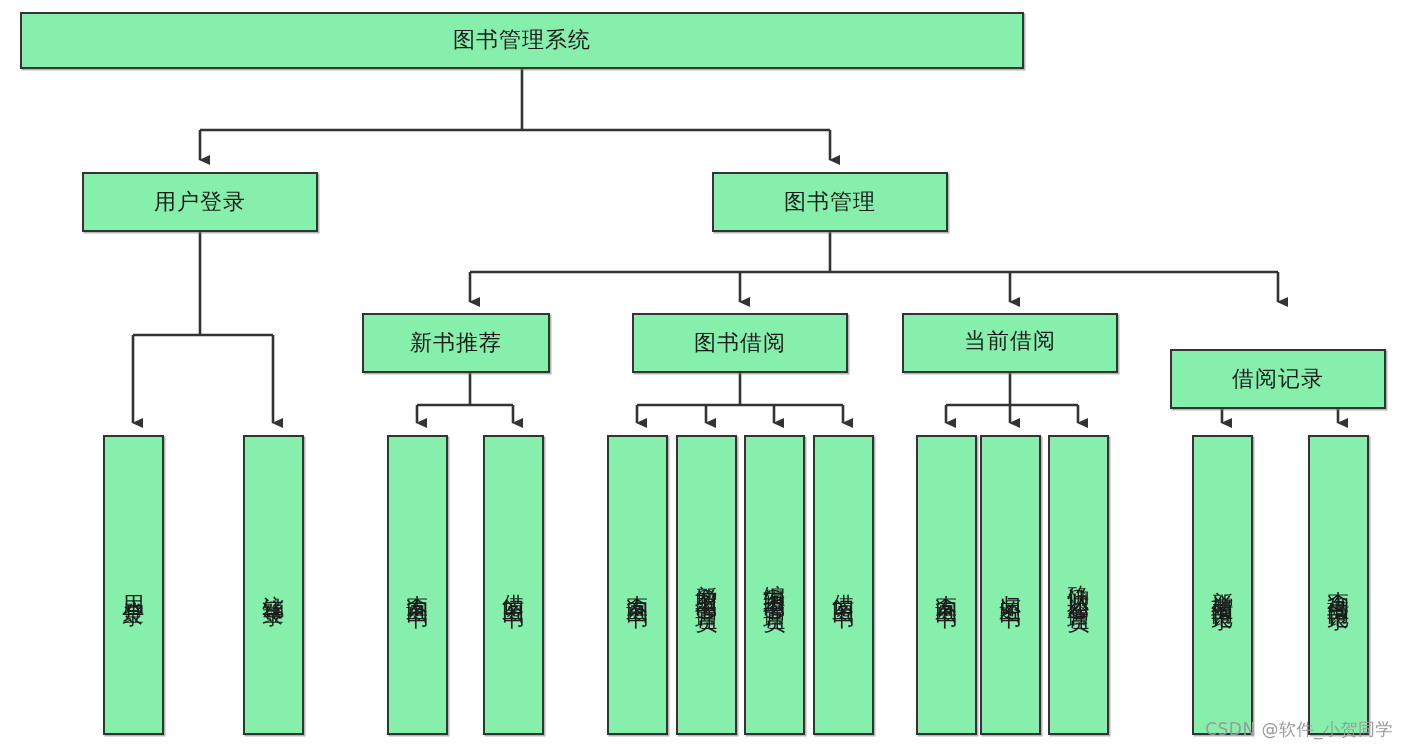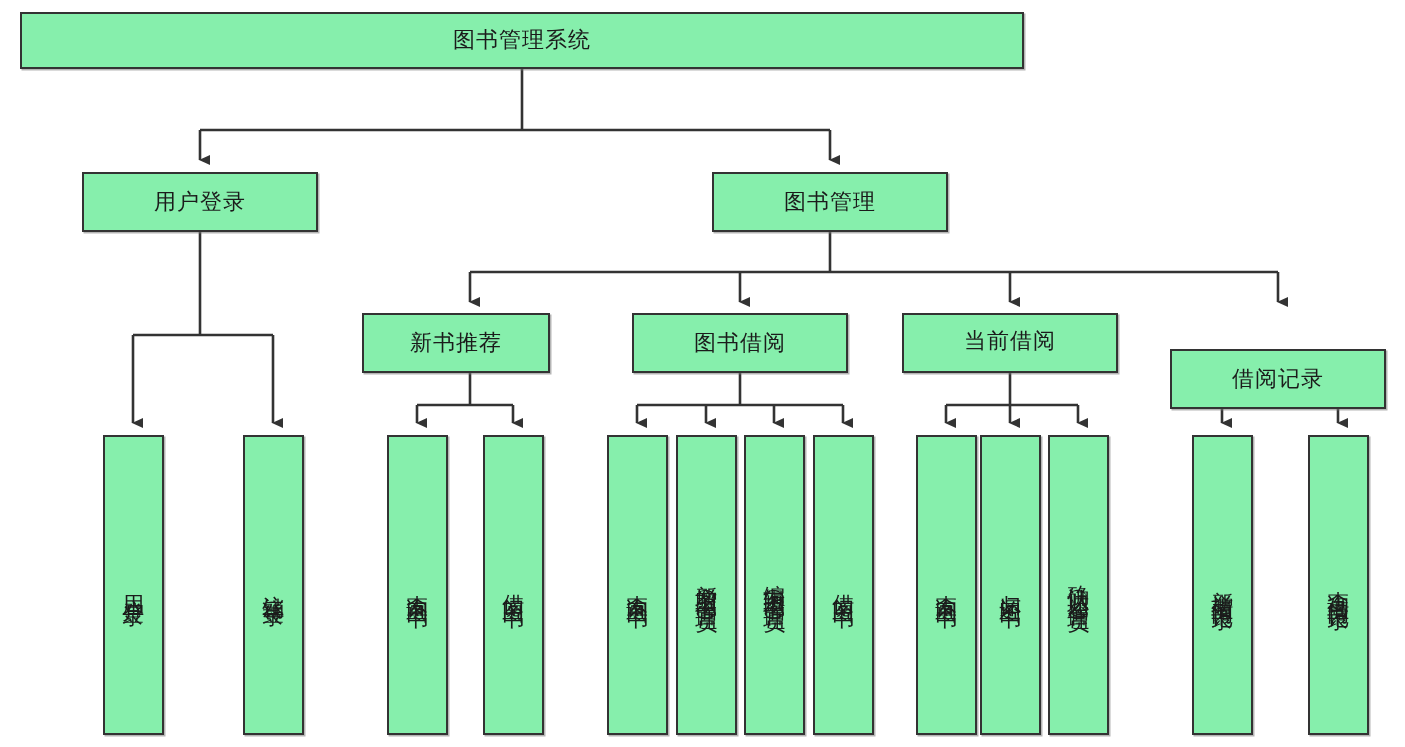--- a/index.html
+++ b/index.html
@@ -196,14 +196,15 @@
   </div>
 
   <div class="node vert" style="left:1192px; top:435px; width:61px; height:300px;">
     <span class="vtext">新增借阅记录</span>
   </div>
 
   <div class="node vert" style="left:1308px; top:435px; width:61px; height:300px;">
     <span class="vtext">查询借阅记录</span>
   </div>
 
+  <div id="watermark">CSDN @软件_小贺同学</div>
 
 </div>
 
 </body></html>

